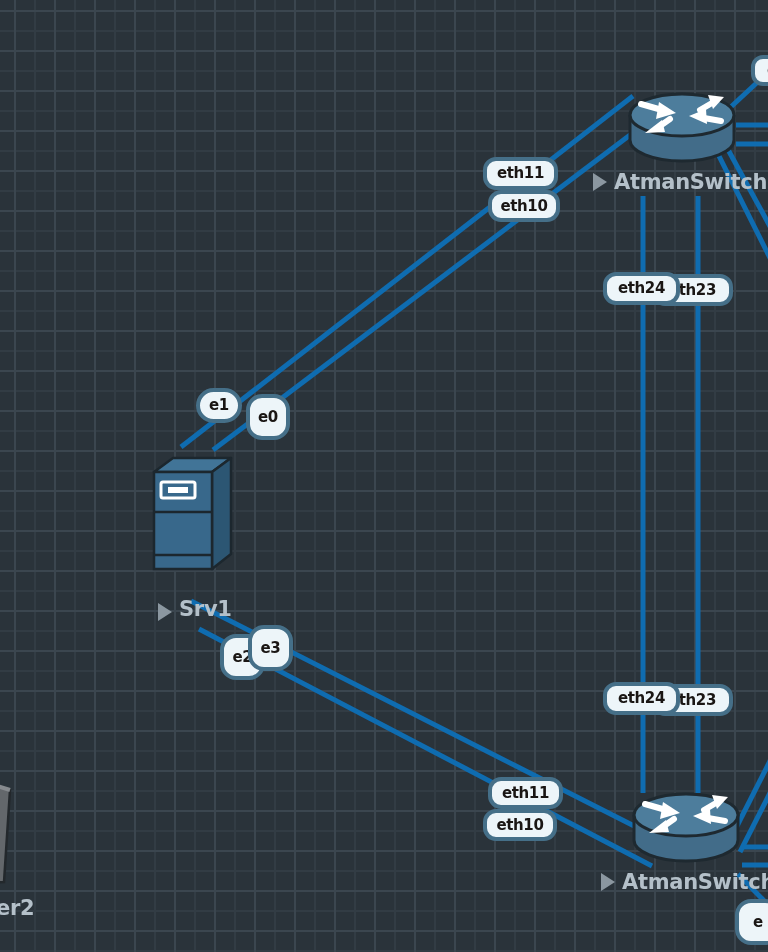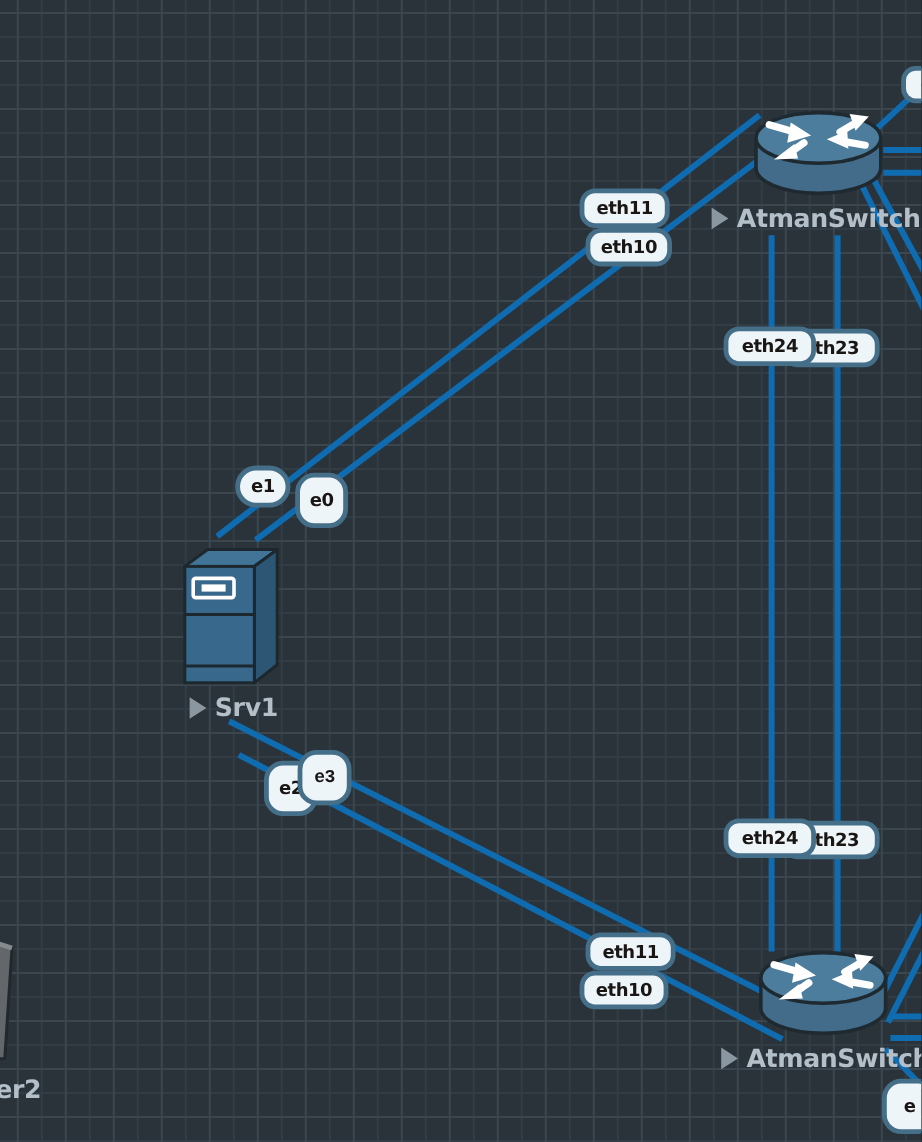--- a/index.html
+++ b/index.html
@@ -102,21 +102,21 @@
         <svg width="82" height="118" viewBox="0 0 82 118">
           <polygon points="2,17 21,3 79,3 60,17" fill="#417497" stroke="#1c272e" stroke-width="2.5" stroke-linejoin="round"></polygon>
           <polygon points="60,17 79,3 79,99 60,114" fill="#2c5673" stroke="#1c272e" stroke-width="2.5" stroke-linejoin="round"></polygon>
           <rect x="2" y="17" width="58" height="97" fill="#38688b" stroke="#1c272e" stroke-width="2.5"></rect>
           <line x1="2" y1="57" x2="60" y2="57" stroke="#1c272e" stroke-width="2.5"></line>
           <line x1="2" y1="100" x2="60" y2="100" stroke="#1c272e" stroke-width="2.5"></line>
           <rect x="9" y="27" width="34" height="16" rx="2" fill="none" stroke="#ffffff" stroke-width="3"></rect>
           <rect x="16" y="32" width="20" height="6" fill="#ffffff"></rect>
         </svg>
       </div>
-      <div class="node-label" style="left: 158px; top: 578px;">
+      <div class="node-label" style="left: 158px; top: 597px; align-items: flex-end;">
         <span class="tri"></span>
         <span>Srv1</span>
       </div>
       <div class="node" style="left: -40px; top: 768px; width: 56px; height: 120px;">
         <svg width="56" height="120" viewBox="0 0 56 120">
           <path d="M0,6 L50,22 L44,114 L0,118 Z" fill="#63676b" stroke="#23282c" stroke-width="2.5"></path>
           <line x1="0" y1="6" x2="50" y2="22" stroke="#868a8e" stroke-width="4"></line>
         </svg>
       </div>
       <div class="node-label" style="left: -4px; top: 896px;">
@@ -124,21 +124,21 @@
       </div>
     </div>
   <div id="badges">
       <div class="badge" style="left: 483px; top: 157px; width: 75px; height: 33px; border-radius: 13px; z-index: 4;">eth11</div>
       <div class="badge" style="left: 488px; top: 190px; width: 72px; height: 32px; border-radius: 13px; z-index: 4;">eth10</div>
       <div class="badge" style="left: 196px; top: 388px; width: 46px; height: 35px; border-radius: 18px; z-index: 5;">e1</div>
       <div class="badge" style="left: 246px; top: 394px; width: 44px; height: 46px; border-radius: 16px; z-index: 4;">e0</div>
       <div class="badge" style="left: 603px; top: 272px; width: 77px; height: 33px; border-radius: 13px; z-index: 5;">eth24</div>
       <div class="badge" style="left: 652px; top: 274px; width: 81px; height: 32px; border-radius: 13px; z-index: 4;">eth23</div>
       <div class="badge" style="left: 220px; top: 634px; width: 45px; height: 46px; border-radius: 16px; z-index: 4;">e2</div>
-      <div class="badge" style="left: 248px; top: 625px; width: 45px; height: 46px; border-radius: 16px; z-index: 5; font-family: Liberation Mono, monospace;">e3</div>
+      <div class="badge" style="left: 248px; top: 625px; width: 45px; height: 46px; border-radius: 16px; z-index: 5;">e3</div>
       <div class="badge" style="left: 603px; top: 682px; width: 77px; height: 33px; border-radius: 13px; z-index: 5;">eth24</div>
       <div class="badge" style="left: 652px; top: 684px; width: 81px; height: 32px; border-radius: 13px; z-index: 4;">eth23</div>
       <div class="badge" style="left: 488px; top: 777px; width: 75px; height: 32px; border-radius: 13px; z-index: 4;">eth11</div>
       <div class="badge" style="left: 483px; top: 809px; width: 74px; height: 32px; border-radius: 13px; z-index: 4;">eth10</div>
       <div class="badge" style="left: 751px; top: 55px; width: 42px; height: 31px; border-radius: 12px; z-index: 4;">e</div>
       <div class="badge" style="left: 735px; top: 899px; width: 46px; height: 46px; border-radius: 16px; z-index: 4;">e</div>
     </div>
 </div>
 
 </body></html>

